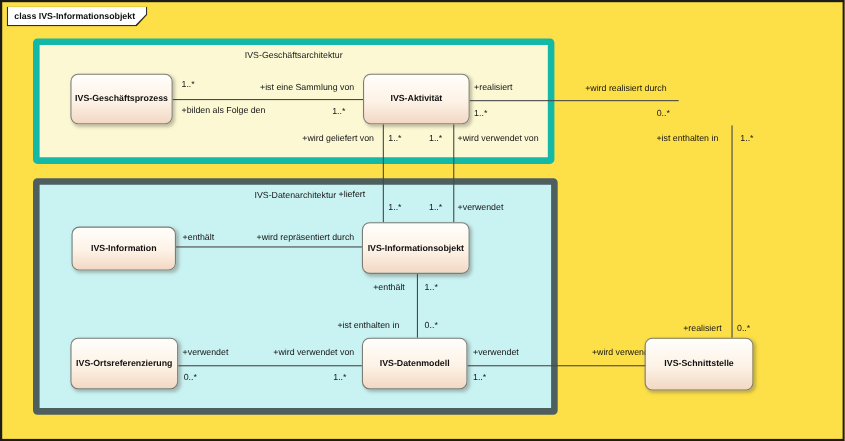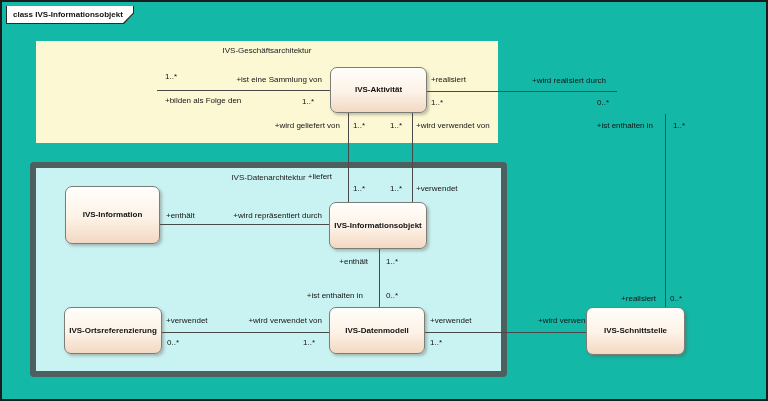--- a/index.html
+++ b/index.html
@@ -1,17 +1,17 @@
 <!DOCTYPE html>
 <html><head>
 <meta charset="utf-8">
 <style>
   html,body{margin:0;padding:0;background:#fff;}
   .canvas{
-    position:relative;width:768px;height:401px;background:#14b8a6;
+    position:relative;width:768px;height:401px;background:#fde047;
     border:2px solid #1c1c1c;box-sizing:border-box;overflow:hidden;
     font-family:"Liberation Sans", sans-serif;color:#111;
   }
   
   .tab-outer{position:absolute;left:4px;top:4px;width:128px;height:18px;background:#2b2b2b;
     clip-path:polygon(0 0,100% 0,100% 40%,calc(100% - 10px) 100%,0 100%);}
   .tab-inner{position:absolute;left:1px;top:0px;width:126px;height:17px;background:#ffffff;
     clip-path:polygon(0 0,100% 0,100% 40%,calc(100% - 10px) 100%,0 100%);
     display:flex;align-items:center;padding-left:6px;box-sizing:border-box;
     font-size:8px;font-weight:bold;white-space:nowrap;}
@@ -96,24 +96,27 @@
   <span class="lbl" style="left:428px;top:314px">+verwendet</span>
   <span class="lbl" style="left:428px;top:336px">1..*</span>
   <span class="lbl" style="right:161px;top:314px">+wird verwendet in</span>
   <span class="lbl" style="right:158px;top:336px">1..*</span>
 
   <span class="lbl" style="right:113px;top:119px">+ist enthalten in</span>
   <span class="lbl" style="left:671px;top:119px">1..*</span>
   <span class="lbl" style="right:110px;top:292px">+realisiert</span>
   <span class="lbl" style="left:668px;top:292px">0..*</span>
 
+  <div class="node" style="left:62px;top:65px;width:93px;height:46px">
+    <span>IVS-Geschäftsprozess</span>
+  </div>
   <div class="node" style="left:328px;top:65px;width:97px;height:46px">
     <span>IVS-Aktivität</span>
   </div>
-  <div class="node" style="left:63px;top:184px;width:95px;height:58px">
+  <div class="node" style="left:63px;top:204px;width:95px;height:40px">
     <span>IVS-Information</span>
   </div>
   <div class="node" style="left:327px;top:200px;width:98px;height:47px">
     <span>IVS-Informationsobjekt</span>
   </div>
   <div class="node" style="left:62px;top:305px;width:98px;height:47px">
     <span style="max-width:88px">IVS-Ortsreferenzierung</span>
   </div>
   <div class="node" style="left:327px;top:305px;width:96px;height:47px">
     <span>IVS-Datenmodell</span>

